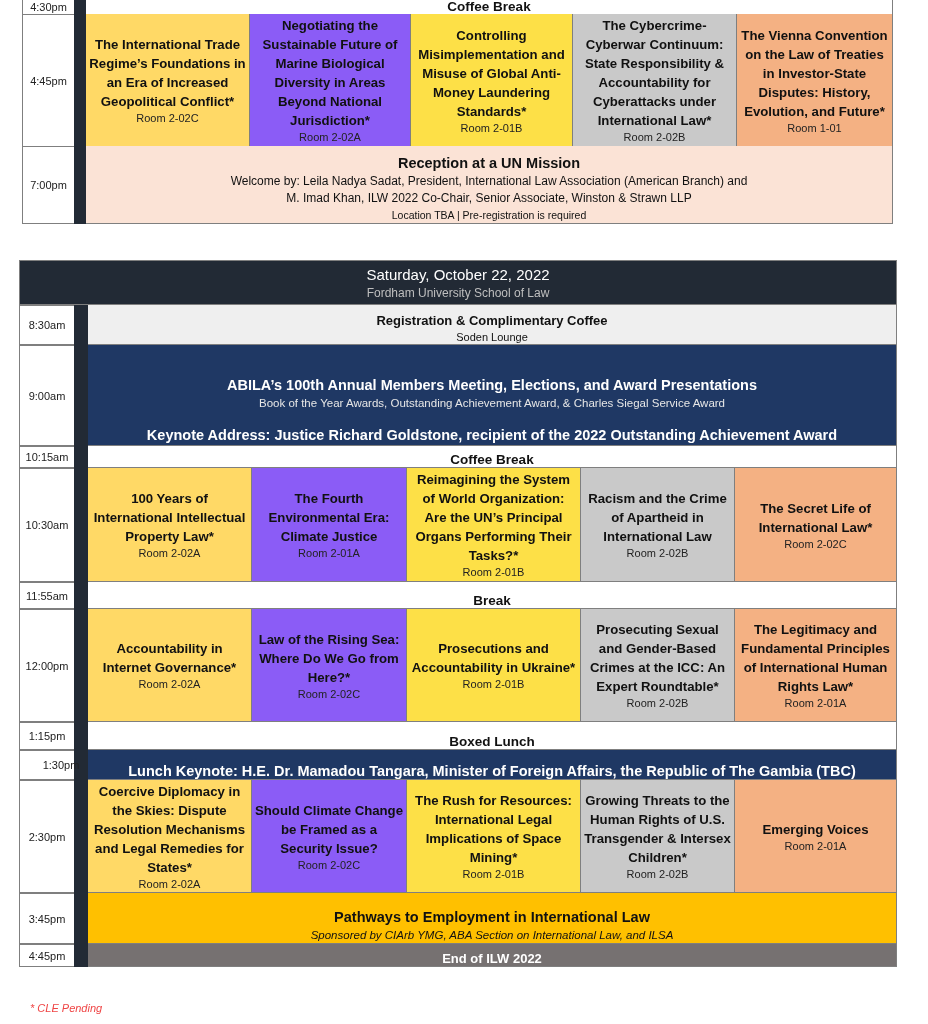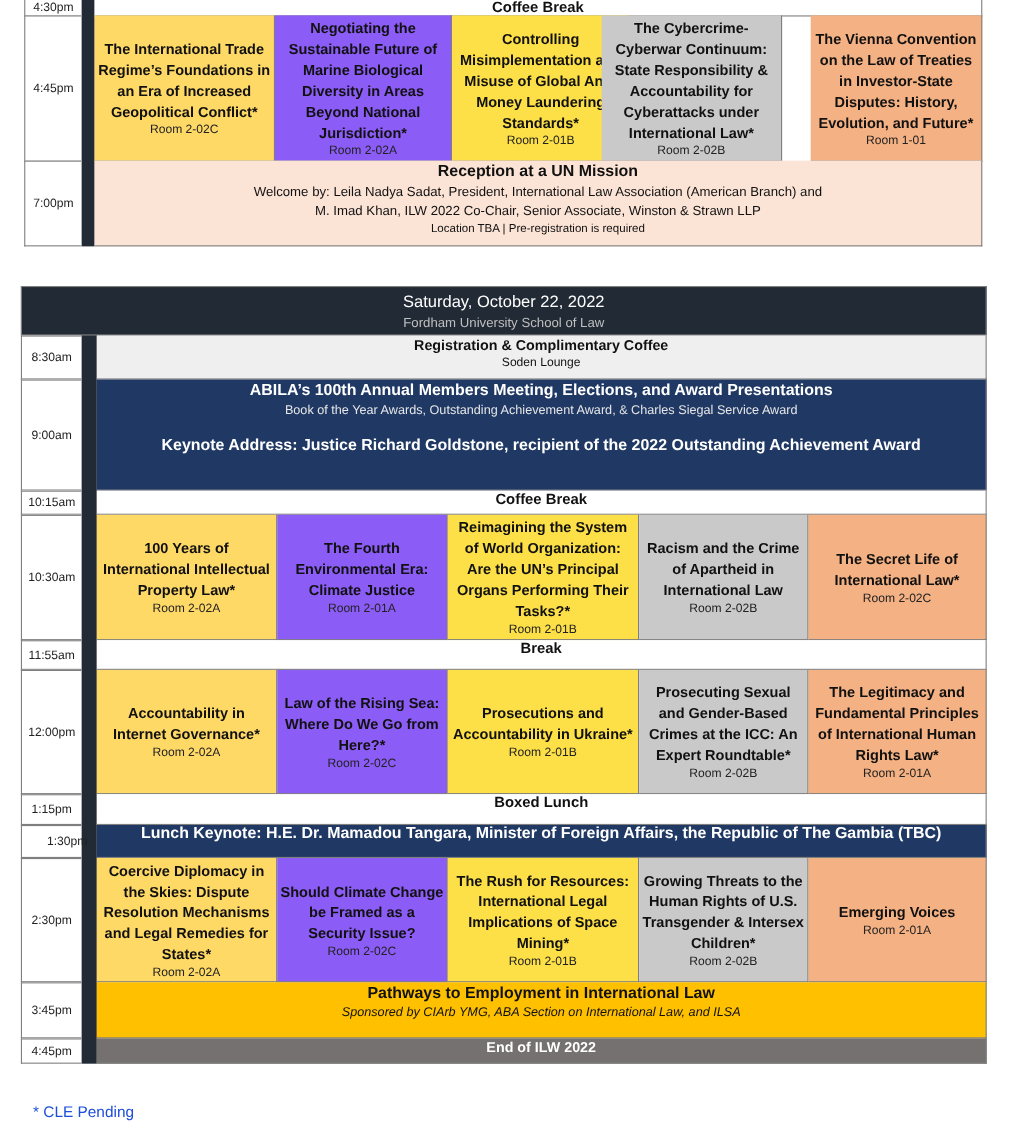--- a/index.html
+++ b/index.html
@@ -11,21 +11,21 @@
   .spine { background:#222a35; }
   .cell { display:flex; flex-direction:column; align-items:center; justify-content:center;
           text-align:center; border-right:1px solid #7f7f7f; border-bottom:1px solid #7f7f7f; padding:2px 3px; }
   .cell .title { font-weight:bold; font-size:13.2px; line-height:19px; color:#111; }
   .cell .room { font-size:11px; line-height:14px; color:#222; }
   .c-yellow { background:#ffd966; }
   .c-blue   { background:#8b5cf6; }
   .c-green  { background:#fde047; }
   .c-gray   { background:#c9c9c9; }
   .c-orange { background:#f4b183; }
-  .full { display:flex; flex-direction:column; align-items:center; justify-content:flex-start; text-align:center;
+  .full { display:flex; flex-direction:column; align-items:center; justify-content:flex-end; text-align:center;
           border-right:1px solid #7f7f7f; border-bottom:1px solid #7f7f7f; }
   .full .bt { font-weight:bold; font-size:13.5px; }
 </style>
 </head>
 <body>
 
 <div class="abs" style="left:22px;top:0;width:871px;height:224px;">
 </div>
 
 <div class="abs spine" style="left:74px;top:0;width:12px;height:224px;"></div>
@@ -41,21 +41,21 @@
   <span class="room">Room 2-02C</span>
 </div>
 <div class="abs cell c-blue" style="left:250px;top:14px;width:161px;height:133px;">
   <span class="title">Negotiating the Sustainable Future of Marine Biological Diversity in Areas Beyond National Jurisdiction*</span>
   <span class="room">Room 2-02A</span>
 </div>
 <div class="abs cell c-green" style="left:411px;top:14px;width:162px;height:133px;">
   <span class="title">Controlling Misimplementation and Misuse of Global Anti-Money Laundering Standards*</span>
   <span class="room">Room 2-01B</span>
 </div>
-<div class="abs cell c-gray" style="left:547px;top:14px;width:164px;height:133px;">
+<div class="abs cell c-gray" style="left:573px;top:14px;width:164px;height:133px;">
   <span class="title">The Cybercrime-Cyberwar Continuum: State Responsibility &amp; Accountability for Cyberattacks under International Law*</span>
   <span class="room">Room 2-02B</span>
 </div>
 <div class="abs cell c-orange" style="left:737px;top:14px;width:156px;height:133px;">
   <span class="title">The Vienna Convention on the Law of Treaties in Investor-State Disputes: History, Evolution, and Future*</span>
   <span class="room">Room 1-01</span>
 </div>
 
 <div class="abs time" style="top:146px;height:78px;border-bottom:1px solid #7f7f7f;">7:00pm</div>
 <div class="abs full" style="left:86px;top:146px;width:807px;height:78px;background:#fbe3d6;">
@@ -175,13 +175,13 @@
 <div class="abs full" style="left:88px;top:893px;width:809px;height:51px;background:#ffc000;">
   <span style="font-weight:bold;font-size:14.5px;line-height:20px;">Pathways to Employment in International Law</span>
   <span style="font-style:italic;font-size:11.5px;line-height:16px;">Sponsored by CIArb YMG, ABA Section on International Law, and ILSA</span>
 </div>
 
 <div class="abs time" style="left:19px;width:55px;top:944px;height:23px;border-bottom:1px solid #7f7f7f;">4:45pm</div>
 <div class="abs full" style="left:88px;top:944px;width:809px;height:23px;background:#767171;">
   <span style="color:#fff;font-weight:bold;font-size:13px;">End of ILW 2022</span>
 </div>
 
-<div class="abs" style="left:30px;top:1002px;font-size:14px;color:#1d4ed8;">* CLE Pending</div>
+<div class="abs" style="left:30px;top:1002px;font-style:italic;font-size:11px;color:#ef4444;">* CLE Pending</div>
 
 </body></html>

